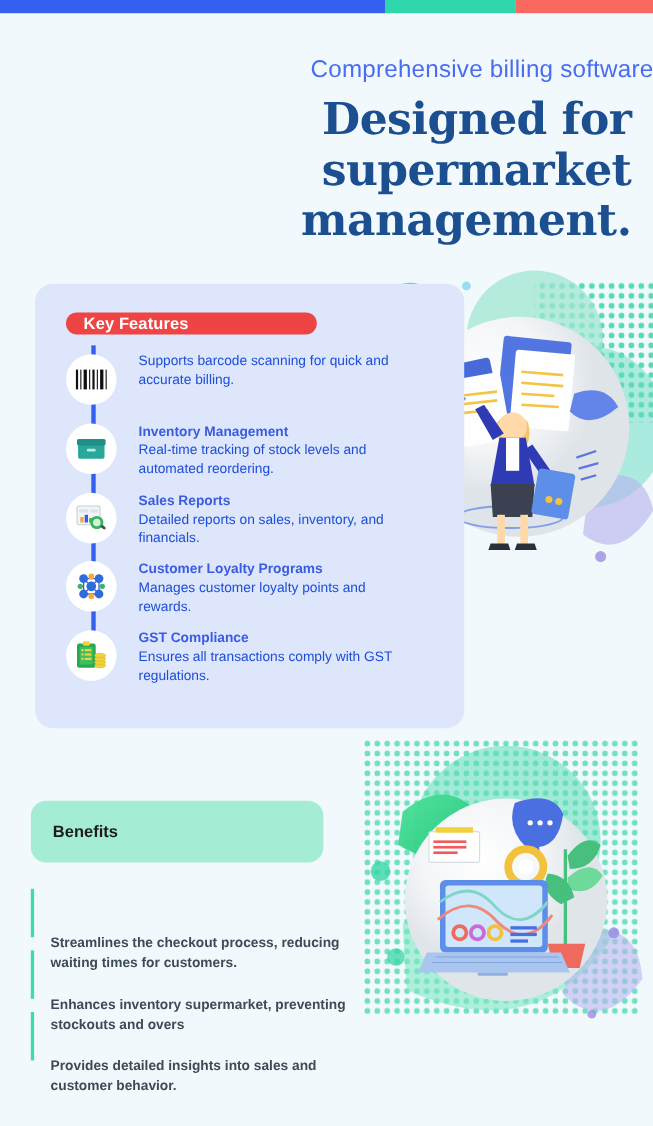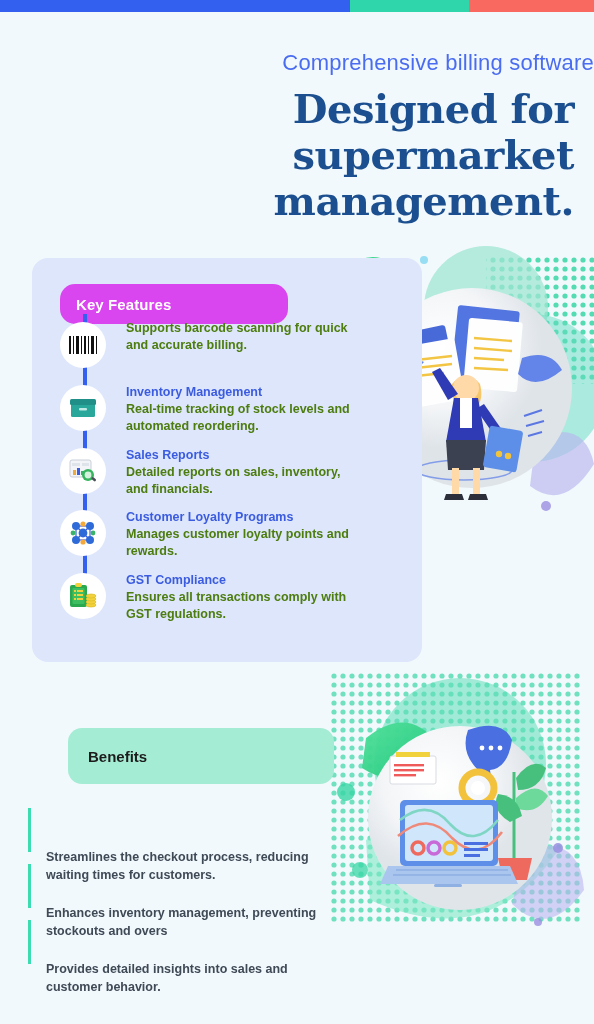--- a/index.html
+++ b/index.html
@@ -30,42 +30,42 @@
   
   .art-features { position:absolute; top:238px; left:336px; width:258px; height:310px; }
   .art-benefits { position:absolute; top:672px; left:330px; width:264px; height:330px; }
 
   
   .features-panel {
     position:absolute; top:258px; left:32px; width:390px; height:404px;
     background:#dde6fb; border-radius:16px;
   }
   .pill-features {
-    position:absolute; top:284px; left:60px; width:228px; height:40px;
-    background:#d946ef; border-radius:15px;
+    position:absolute; top:284px; left:60px; width:228px; height:20px;
+    background:#ef4444; border-radius:15px;
     display:flex; align-items:center; padding-left:16px;
     color:#ffffff; font-size:15px; font-weight:700; letter-spacing:.1px;
   }
   .timeline { position:absolute; top:314px; left:83px; width:4px; height:290px; background:#3360ef; }
 
   .feature-row { position:absolute; left:60px; width:300px; height:62px; }
   .fcircle {
     position:absolute; left:0; top:0; width:46px; height:46px; border-radius:50%;
     background:#ffffff; display:flex; align-items:center; justify-content:center;
   }
   .ftext { position:absolute; left:66px; top:-2px; width:235px; }
   .ftitle { font-size:12.5px; font-weight:700; color:#3b5ce0; line-height:1.45; }
-  .fdesc  { font-size:12.5px; color:#4d7c0f; line-height:1.35;font-weight:bold; }
+  .fdesc  { font-size:12.5px; color:#1d4ed8; line-height:1.35; }
 
   
   .pill-benefits {
     position:absolute; top:728px; left:28px; width:266px; height:56px;
     background:#a5ecd4; border-radius:14px;
     display:flex; align-items:center; padding-left:20px;
-    color:#1c1c1c; font-size:15px; font-weight:700;margin-left:40px;
+    color:#1c1c1c; font-size:15px; font-weight:700;
   }
   .benefit-row { position:absolute; left:28px; width:290px; }
   .bbar { position:absolute; left:0; top:2px; width:3px; height:44px; background:#3ddbb0; }
   .btext {
     position:absolute; left:18px; top:0; width:272px;
     font-size:12.5px; font-weight:700; color:#3f4a57; line-height:1.45;margin-top:42px;
   }
 </style>
 </head>
 <body>
@@ -346,18 +346,18 @@
 <div class="pill-benefits">
   <span>Benefits</span>
 </div>
 
 <div class="benefit-row" style="top:806px">
   <div class="bbar"></div>
   <div class="btext">Streamlines the checkout process, reducing waiting times for customers.</div>
 </div>
 <div class="benefit-row" style="top:862px">
   <div class="bbar"></div>
-  <div class="btext">Enhances inventory management, preventing stockouts and overs</div>
+  <div class="btext">Enhances inventory supermarket, preventing stockouts and overs</div>
 </div>
 <div class="benefit-row" style="top:918px">
   <div class="bbar"></div>
   <div class="btext">Provides detailed insights into sales and customer behavior.</div>
 </div>
 
 </body></html>

